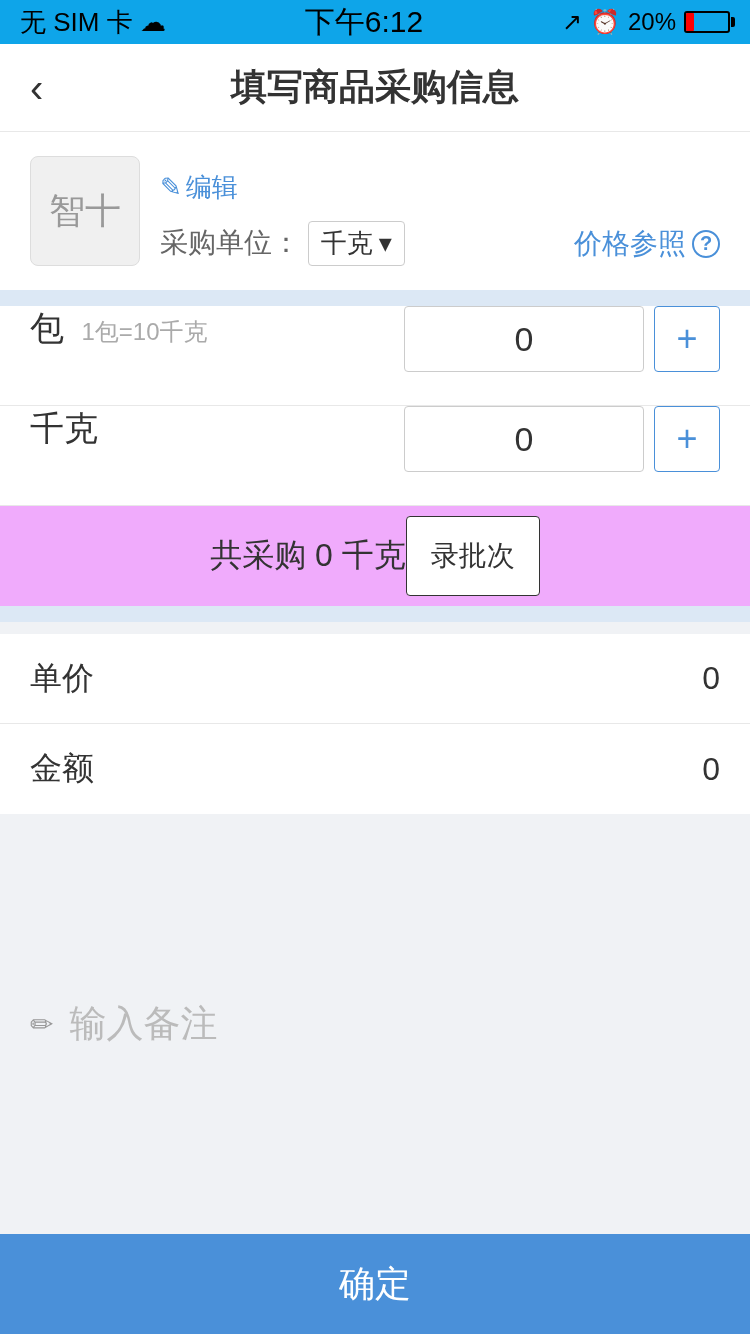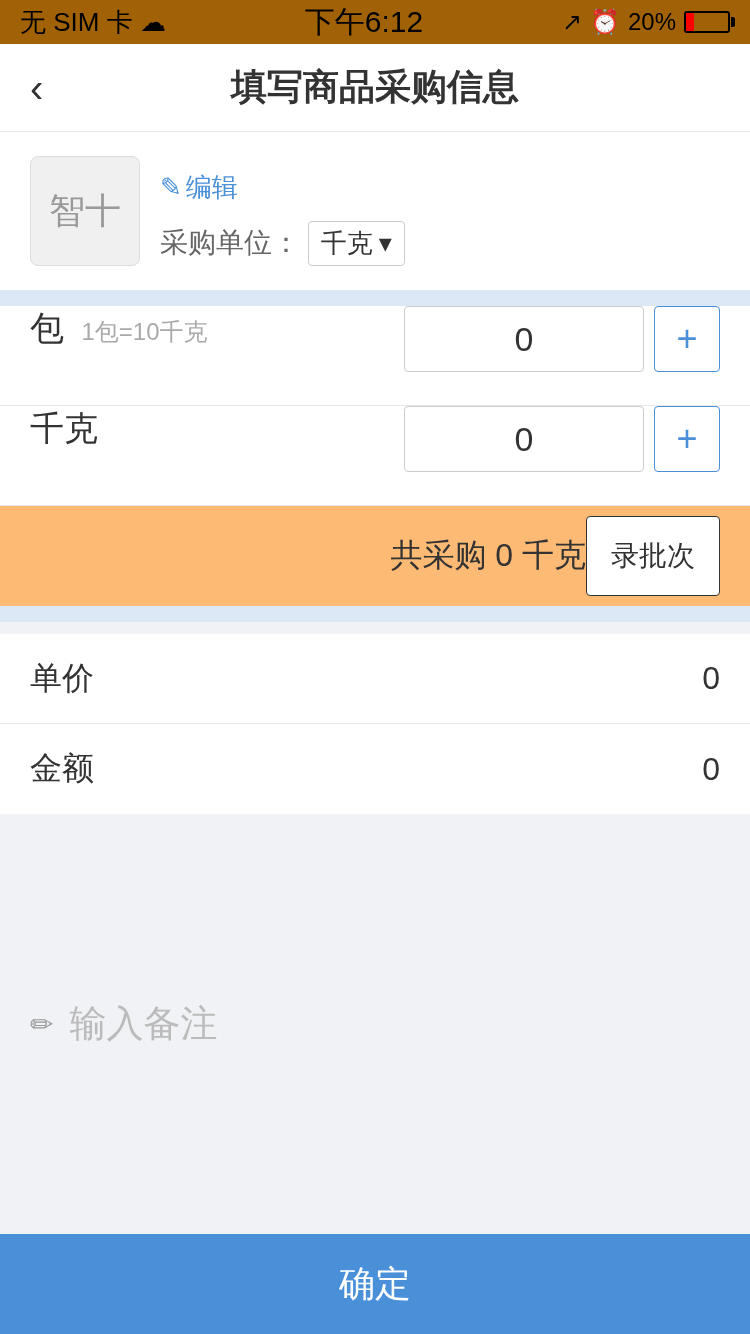--- a/index.html
+++ b/index.html
@@ -9,21 +9,21 @@
       min-height: 1334px;
       font-family: -apple-system, "PingFang SC", "Helvetica Neue", sans-serif;
       background: #f0f2f5;
       display: flex;
       flex-direction: column;
     }
 
     
     .status-bar {
       height: 44px;
-      background: #a16207;
+      background: #0ea5e9;
       display: flex;
       align-items: center;
       justify-content: space-between;
       padding: 8px 20px;
       font-size: 28px;
     }
     .status-left { font-size: 26px; color: #000; }
     .status-center { font-size: 30px; color: #000; font-weight: 500; }
     .status-right { display: flex; align-items: center; gap: 8px; font-size: 24px; color: #000; }
     .battery-icon {
@@ -142,24 +142,24 @@
     }
     .plus-btn {
       width: 66px; height: 66px; background: #fff; border: 1px solid #4a90d9;
       border-radius: 4px; display: flex; align-items: center; justify-content: center;
       font-size: 36px; color: #4a90d9; cursor: pointer; margin-left: 10px;
       font-weight: 300;
     }
 
     
     .total-row {
-      background: #fdba74;
+      background: #f0abfc;
       padding: 0 30px;
       height: 100px;
-      display: flex; align-items: center; justify-content: flex-end;
+      display: flex; align-items: center; justify-content: center;
     }
     .total-text {
       font-size: 32px; color: #333;
     }
     .record-batch-btn {
       border: 1px solid #333; border-radius: 4px;
       padding: 20px 24px; font-size: 28px; color: #333; background: #fff; cursor: pointer;
     }
 
     
@@ -251,20 +251,24 @@
         </span>
       </div>
       <div class="product-unit-row">
         <span class="product-unit-label">
           <span>采购单位：</span>
           <span class="unit-select">
             <span>千克</span>
             <span>▾</span>
           </span>
         </span>
+        <span class="price-ref">
+          <span>价格参照</span>
+          <span class="info-circle">?</span>
+        </span>
       </div>
     </div>
   </div>
 
   <div class="section-divider"></div>
 
   <div class="input-section">
 
     <div class="input-row">
       <span class="input-label">

